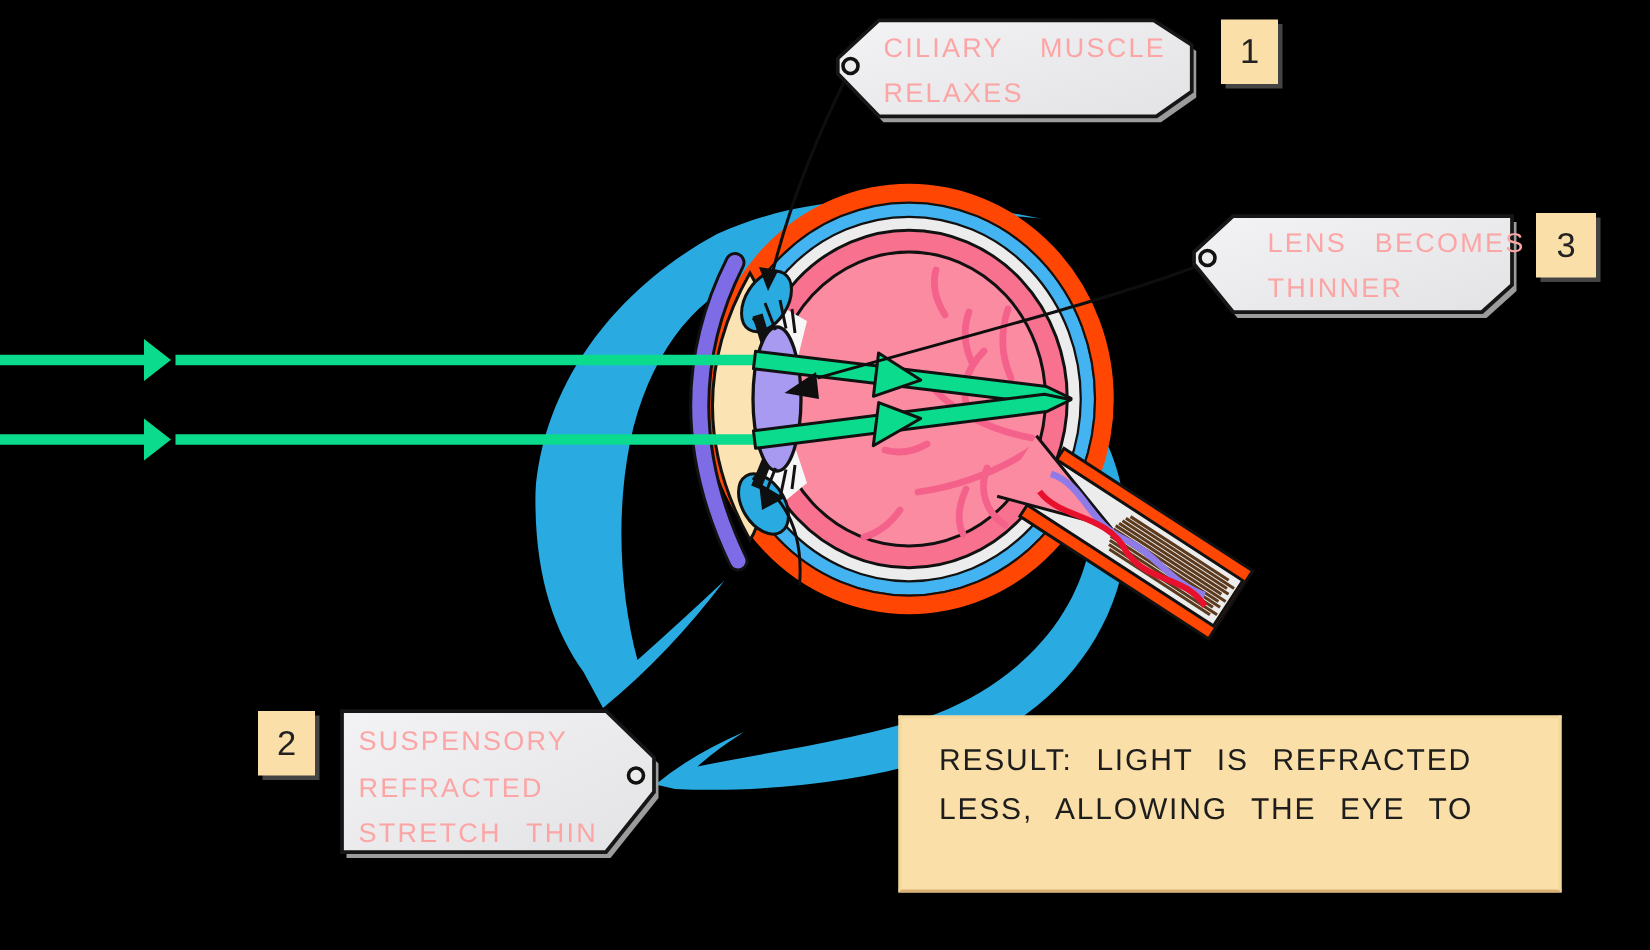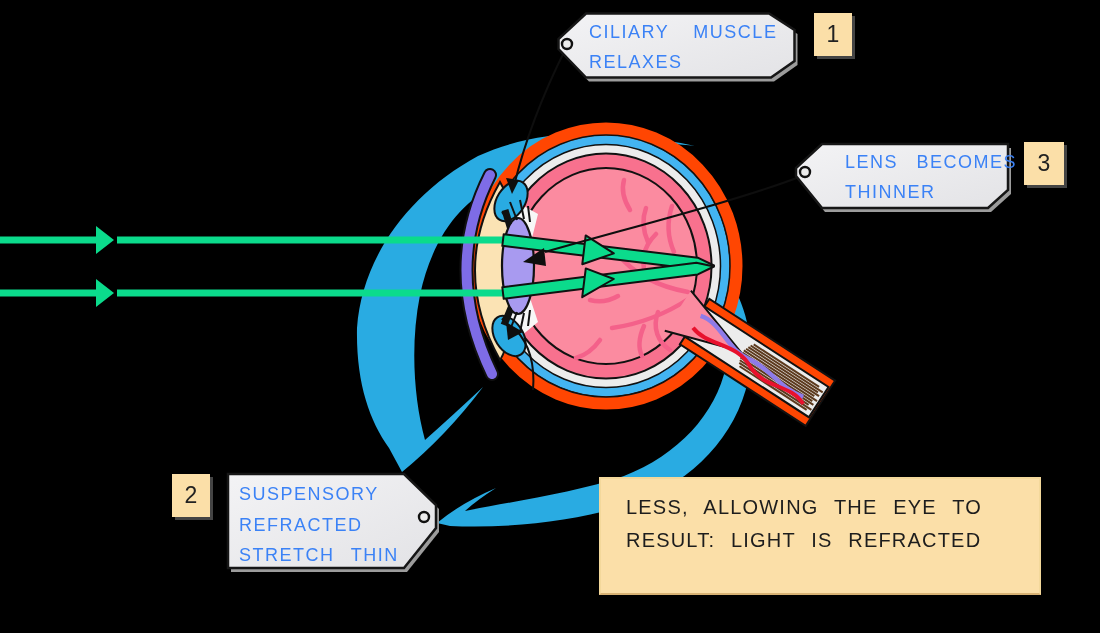--- a/index.html
+++ b/index.html
@@ -1,19 +1,19 @@
 <!DOCTYPE html>
 <html><head>
 <meta charset="utf-8">
 <style>
   html,body{margin:0;padding:0;background:#000;}
   #stage{position:relative;width:1100px;height:633px;background:#000;overflow:hidden;
          font-family:"Liberation Sans",sans-serif;}
   svg{position:absolute;left:0;top:0;}
-  .tagtext{position:absolute;color:#3b82f6;font-size:18px;letter-spacing:1.5px;line-height:30px;}
+  .tagtext{position:absolute;color:#fca5a5;font-size:18px;letter-spacing:1.5px;line-height:30px;}
   .tagtext div{white-space:nowrap;}
   .numbox{position:absolute;width:38px;height:43px;background:#FBDFA8;color:#222;
           display:flex;align-items:center;justify-content:center;font-size:23px;
           box-shadow:3px 3px 0 rgba(80,80,80,0.85);}
   #result{position:absolute;left:599px;top:477px;width:442px;height:118px;background:#FBDFA8;
           box-sizing:border-box;border:2px solid #F3D89B;border-bottom-color:#D8B274;
           color:#1d1d1d;font-size:20px;letter-spacing:1.2px;word-spacing:9px;
           line-height:33px;padding:12px 0 0 25px;}
   .ws1{word-spacing:18px;} .ws2{word-spacing:12px;} .ws3{word-spacing:10px;}
 </style>
@@ -188,16 +188,16 @@
 <div class="tagtext" style="left:239px;top:479px;line-height:30.5px;">
   <div>SUSPENSORY</div>
   <div>REFRACTED</div>
   <div class="ws3">STRETCH THIN</div>
 </div>
 <div class="numbox" style="left:172px;top:474px;">
   <span>2</span>
 </div>
 
 <div id="result">
+  <div>RESULT: LIGHT IS REFRACTED</div>
   <div>LESS, ALLOWING THE EYE TO</div>
-  <div>RESULT: LIGHT IS REFRACTED</div>
 </div>
 </div>
 
 </body></html>

